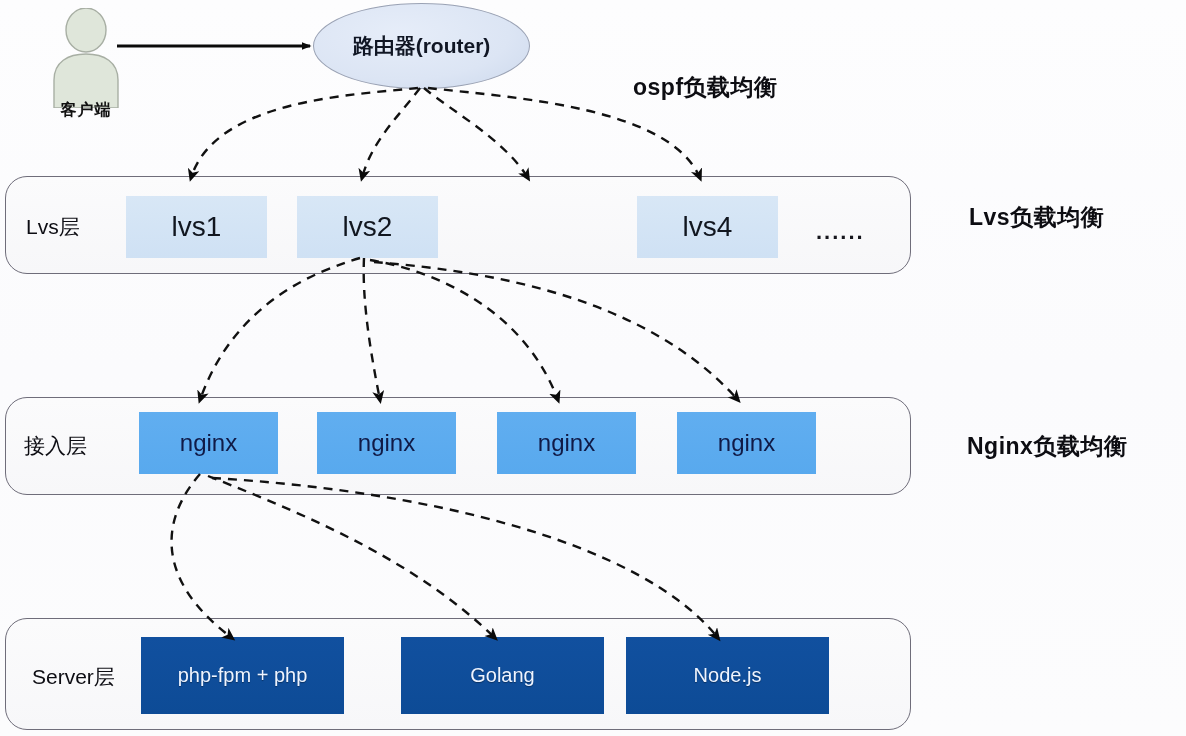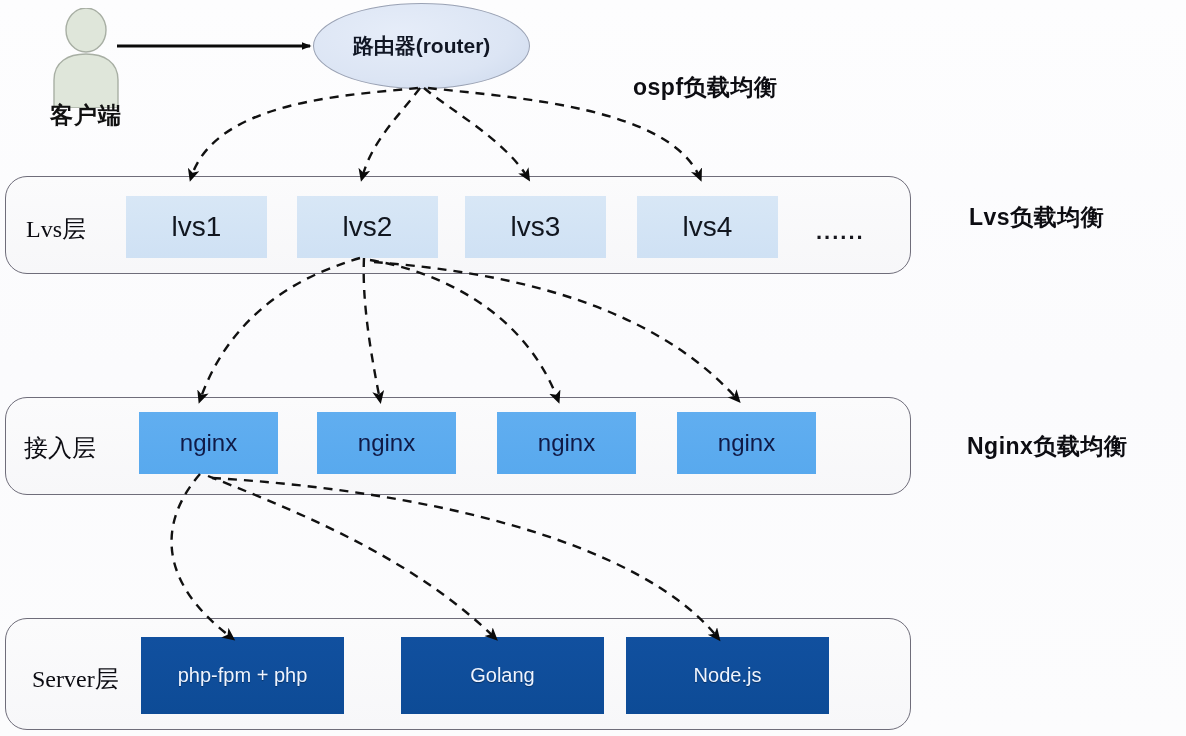--- a/index.html
+++ b/index.html
@@ -34,21 +34,21 @@
     top: 8px;
     width: 80px;
     height: 120px;
   }
   .actor-label {
     position: absolute;
     left: 36px;
     top: 100px;
     width: 100px;
     text-align: center;
-    font-size: 23px;
+    font-size: 16px;
     font-weight: 700;
     color: #111;
     letter-spacing: 1px;
   }
 
   
   .router {
     position: absolute;
     left: 313px;
     top: 3px;
@@ -91,25 +91,24 @@
     border: 1.6px solid #6f6d7a;
     border-radius: 22px;
     box-sizing: border-box;
   }
   #panel-lvs    { top: 176px; height: 98px; }
   #panel-nginx  { top: 397px; height: 98px; }
   #panel-server { top: 618px; height: 112px; }
 
   .panel-label {
     position: absolute;
-    font-size: 24px;
+    font-size: 21px;
     font-weight: 400;
     color: #0c0c12;
     white-space: nowrap;
-    font-family: Liberation Serif, serif;
   }
   #lbl-lvs    { left: 20px;  top: 36px; }
   #lbl-nginx  { left: 18px;  top: 34px; }
   #lbl-server { left: 26px;  top: 44px; }
 
   
   .node {
     position: absolute;
     display: flex;
     align-items: center;
@@ -173,21 +172,20 @@
   </div>
 
   <div class="side-caption" id="cap-ospf">ospf负载均衡</div>
   <div class="side-caption" id="cap-lvs">Lvs负载均衡</div>
   <div class="side-caption" id="cap-nginx">Nginx负载均衡</div>
 
   <div class="panel" id="panel-lvs">
     <div class="panel-label" id="lbl-lvs">Lvs层</div>
     <div class="node node-lvs" style="left:120px">lvs1</div>
     <div class="node node-lvs" style="left:291px">lvs2</div>
-    <div class="node node-lvs" style="left:459px">lvs3</div>
     <div class="node node-lvs" style="left:631px">lvs4</div>
     <div class="ellipsis-dots">......</div>
   </div>
 
   <div class="panel" id="panel-nginx">
     <div class="panel-label" id="lbl-nginx">接入层</div>
     <div class="node node-nginx" style="left:133px">nginx</div>
     <div class="node node-nginx" style="left:311px">nginx</div>
     <div class="node node-nginx" style="left:491px">nginx</div>
     <div class="node node-nginx" style="left:671px">nginx</div>

